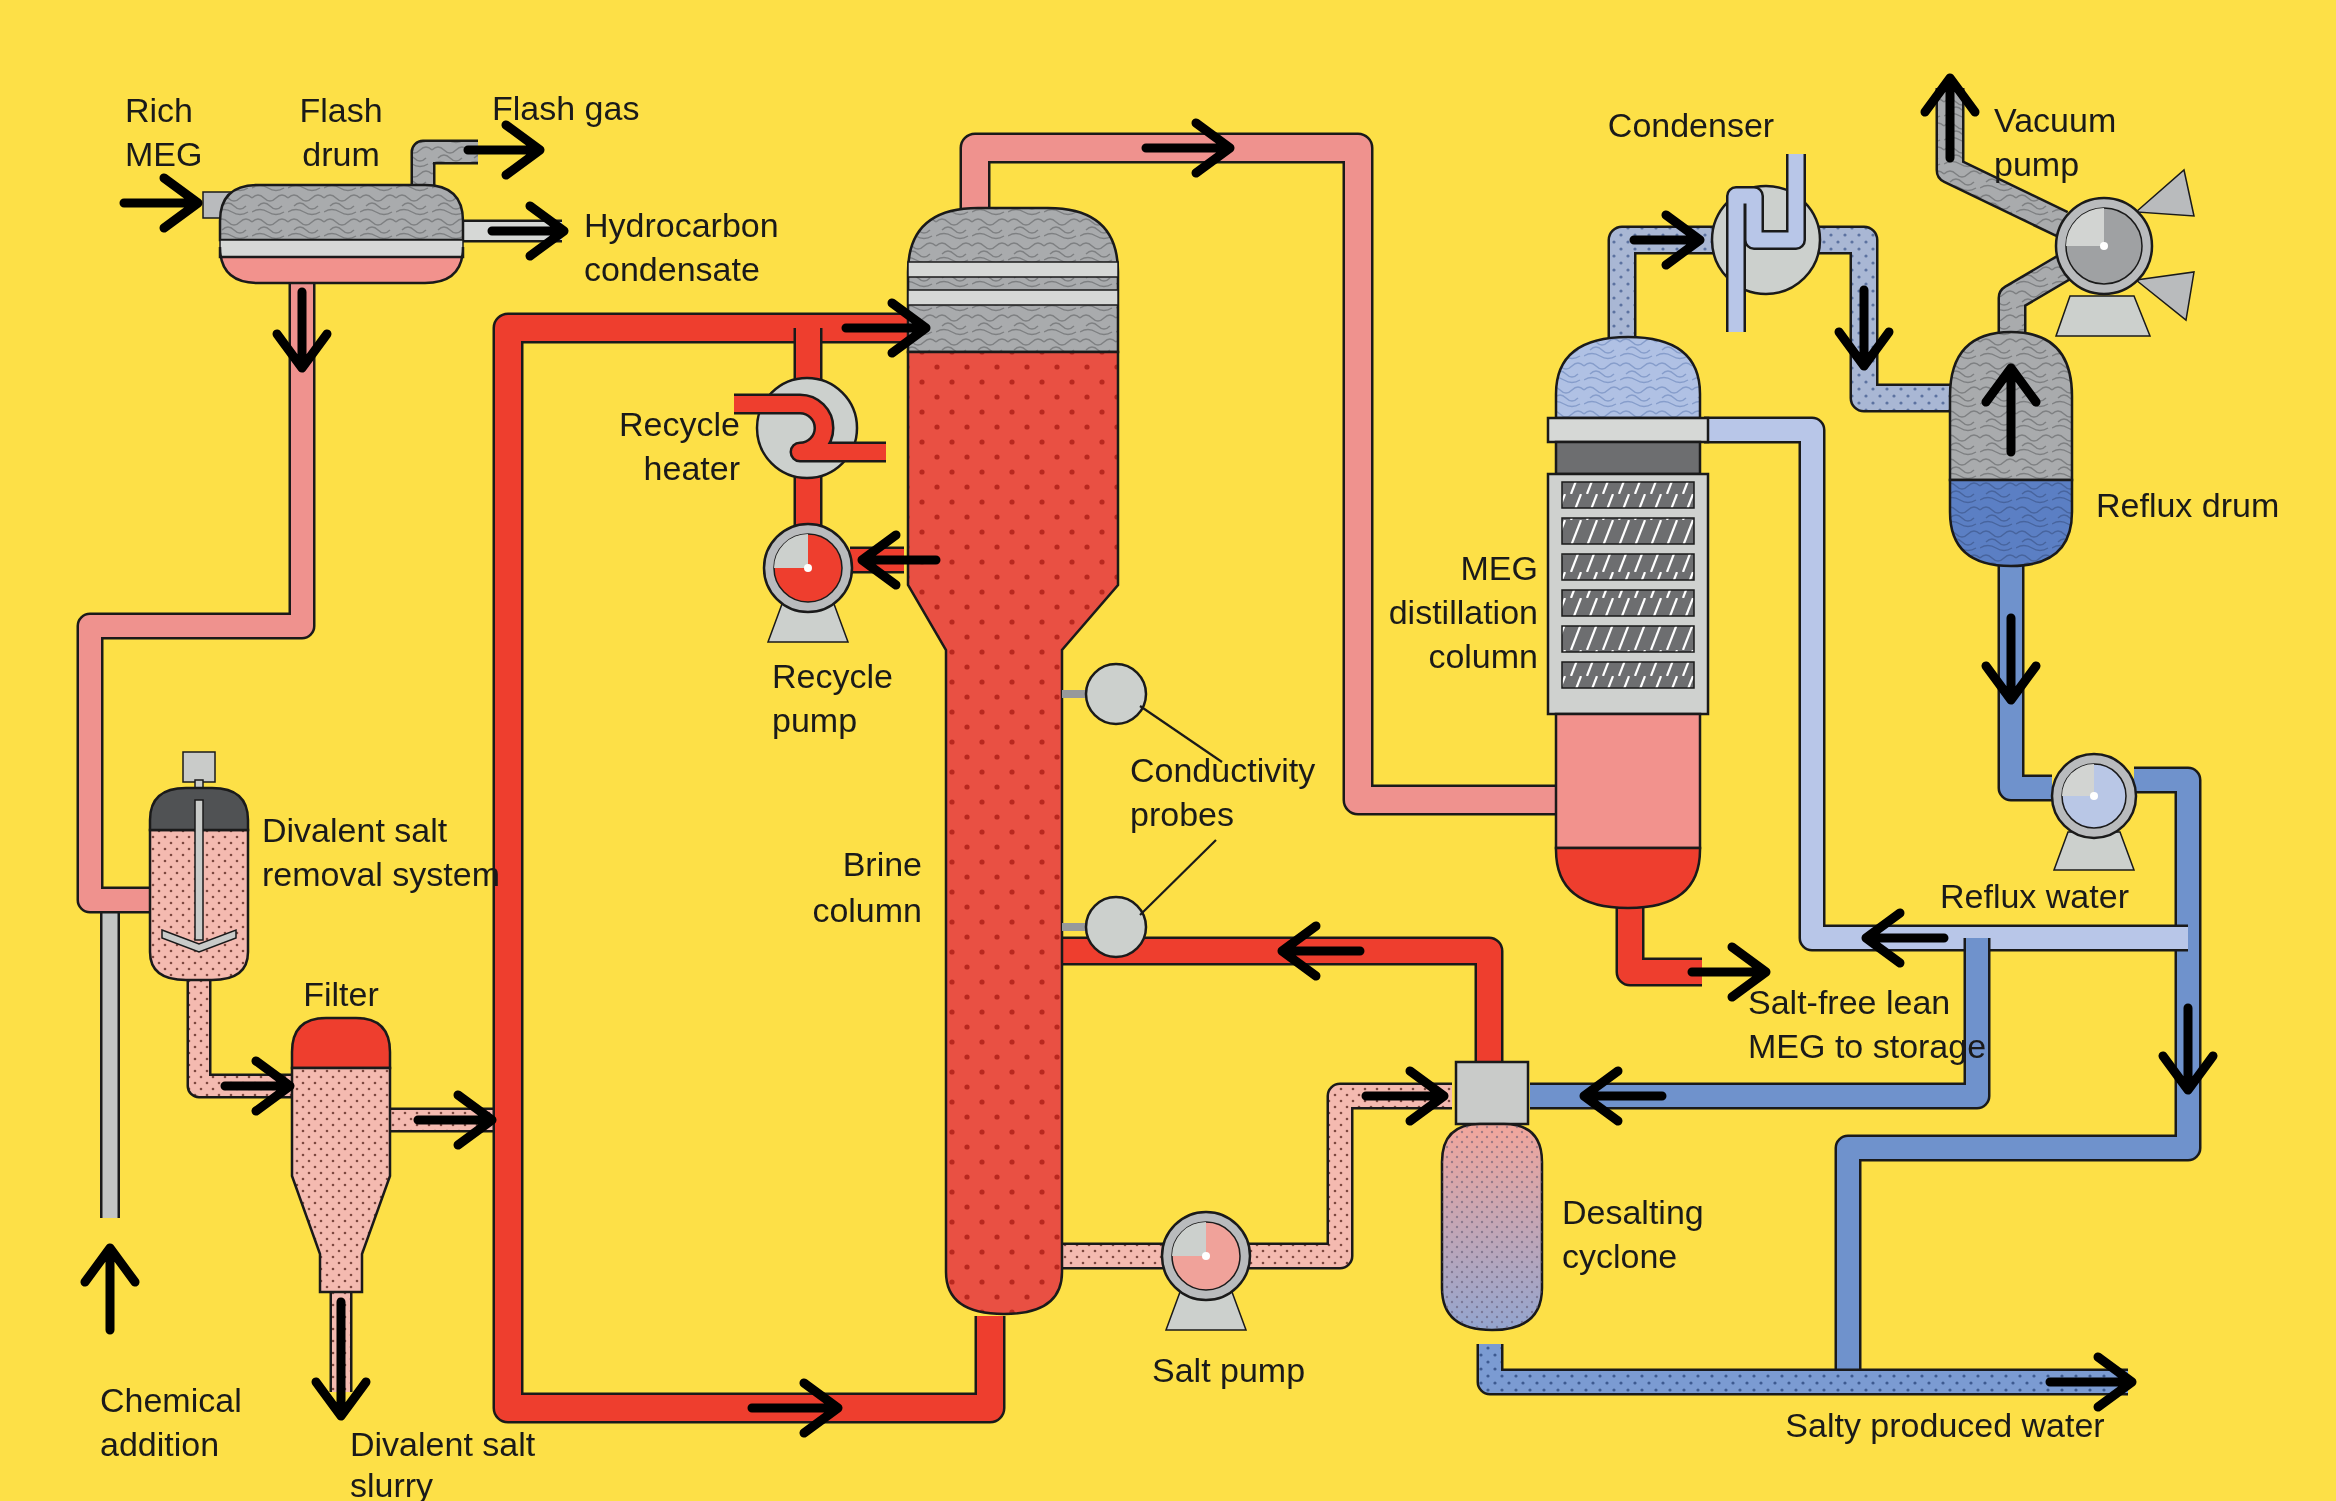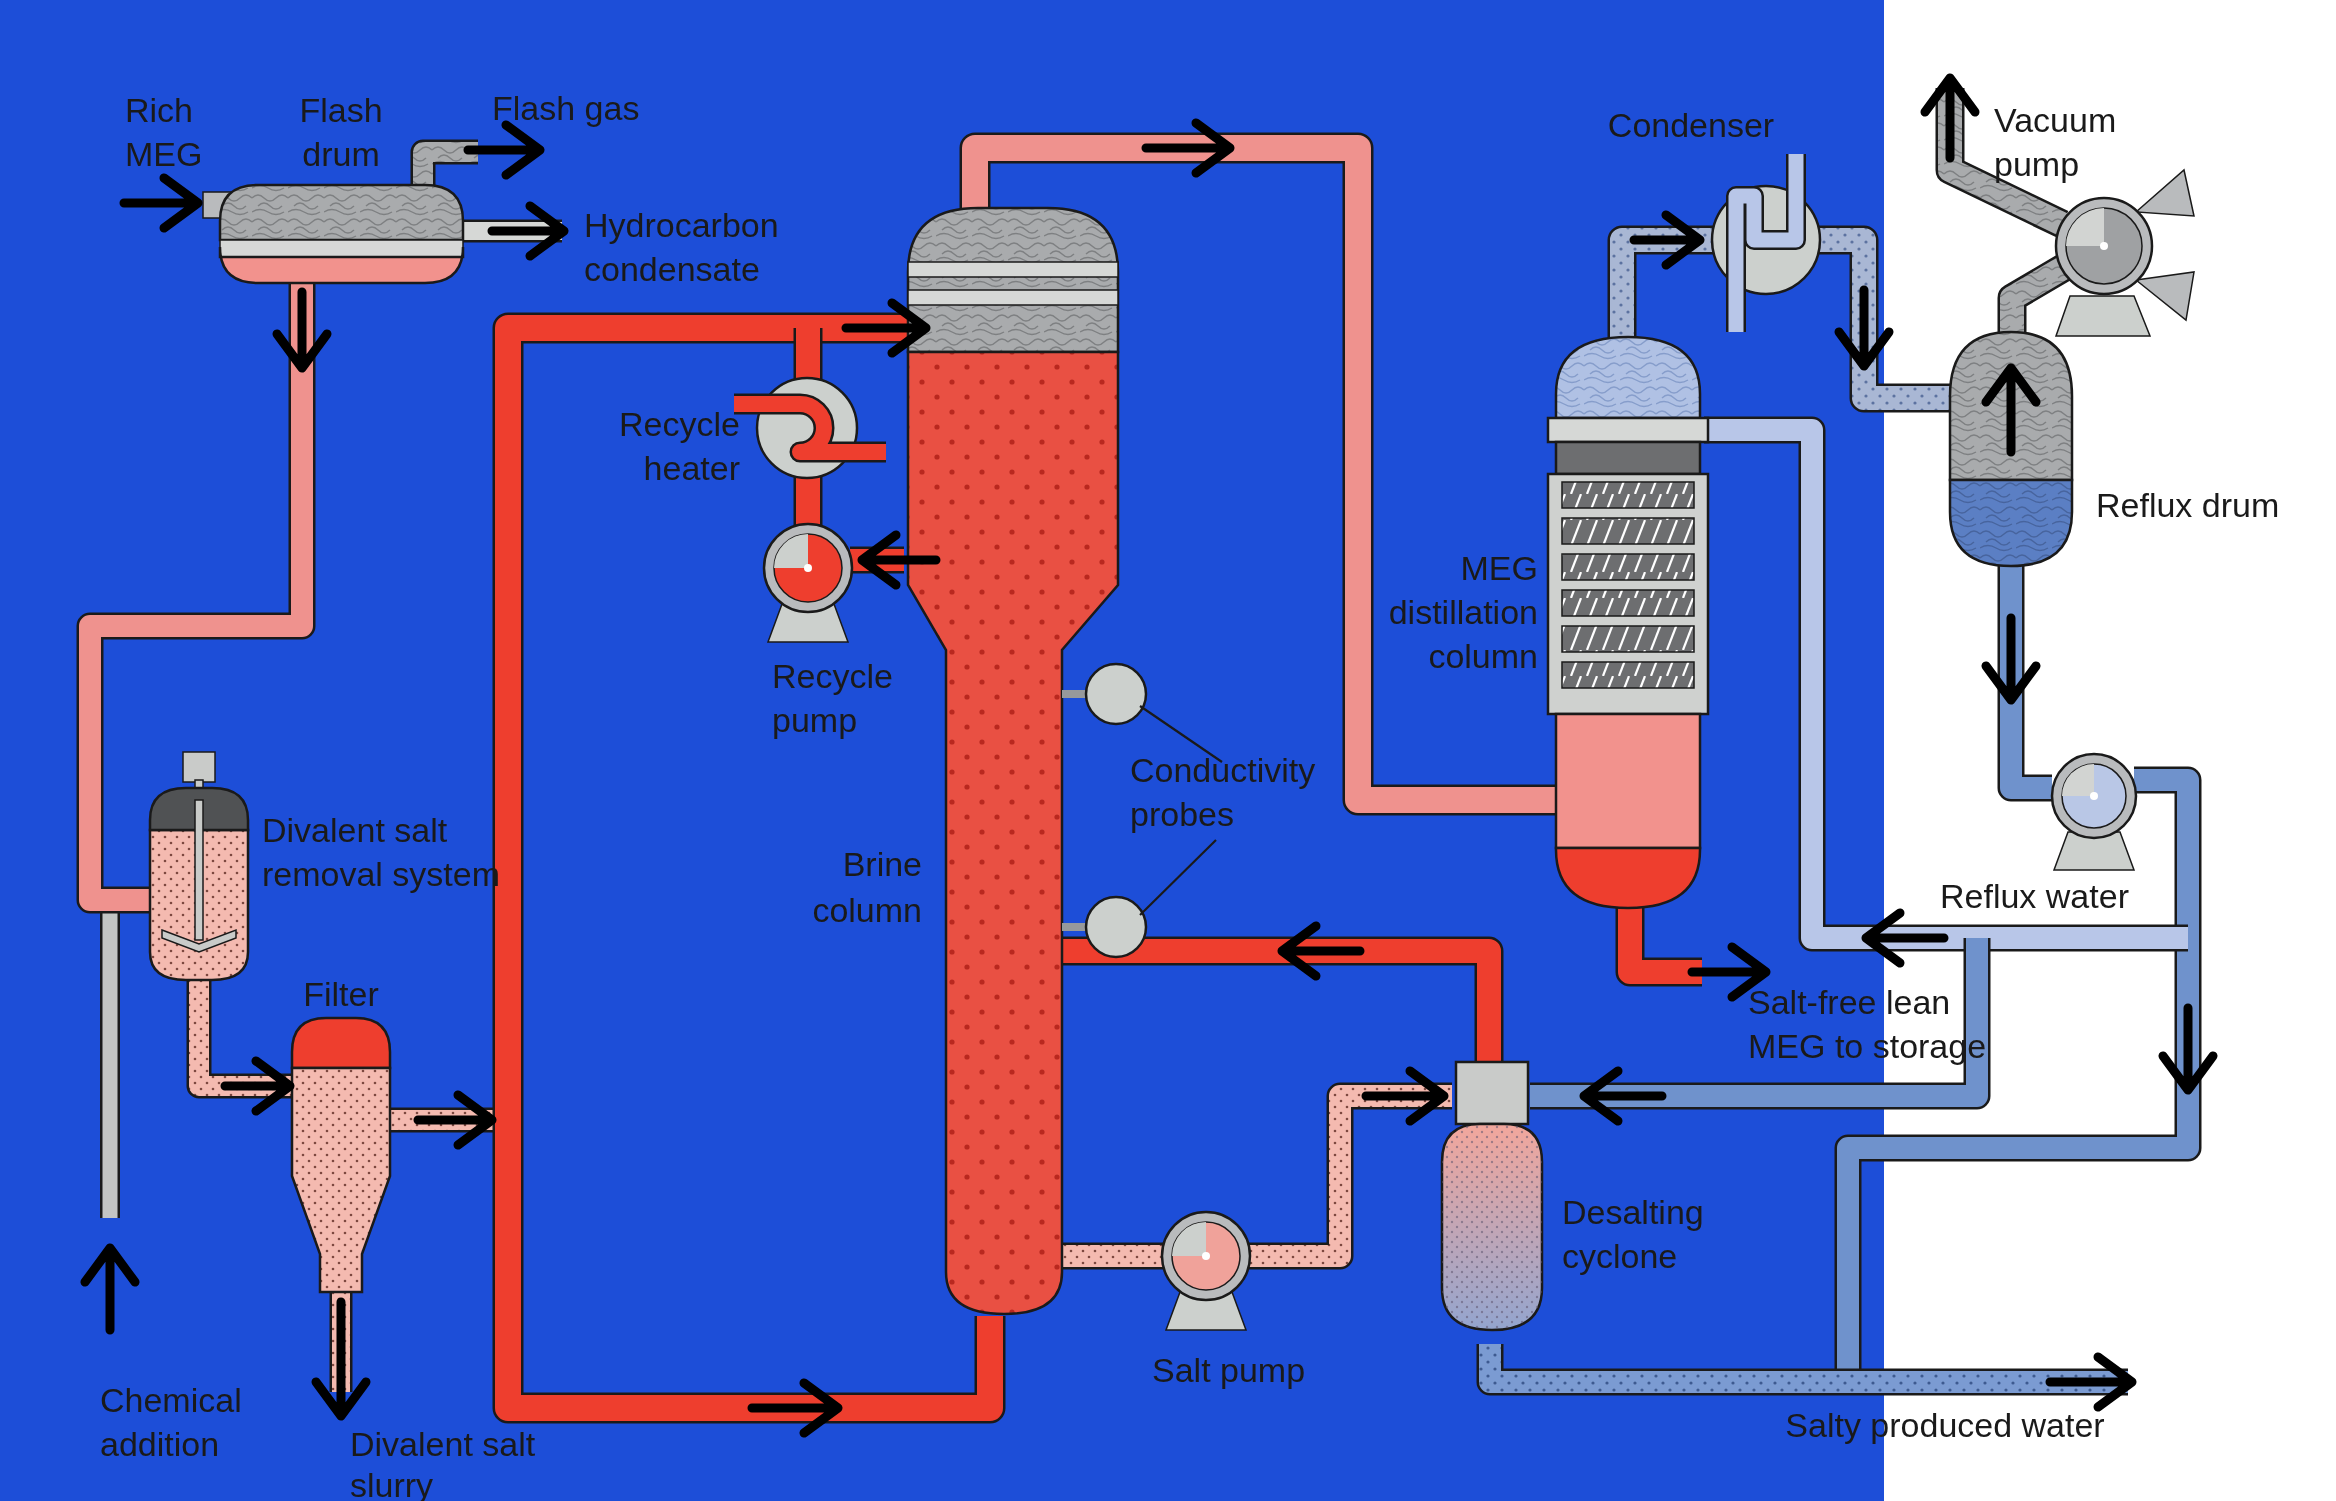--- a/index.html
+++ b/index.html
@@ -1,16 +1,16 @@
 <!DOCTYPE html>
 <html><head>
 <meta charset="utf-8">
 <style>
   html,body{margin:0;padding:0;background:#ffffff;}
-  .stage{width:1884px;height:1501px;position:relative;background:#1d4ed8;}
+  .stage{width:2336px;height:1501px;position:relative;background:#fde047;}
   svg{display:block;}
   text{font-family:"Liberation Sans", sans-serif;fill:#1a1a1a;font-size:34px;}
   .pout{fill:none;stroke:#1a1a1a;stroke-linejoin:round;stroke-linecap:butt;}
   .pfill{fill:none;stroke-linejoin:round;stroke-linecap:butt;}
   .arrow{fill:none;stroke:#000;stroke-width:9;stroke-linecap:round;stroke-linejoin:round;}
   .vessel{stroke:#1a1a1a;stroke-width:2.5;}
   .thin{stroke:#1a1a1a;stroke-width:1.5;}
 </style>
 </head>
 <body>

